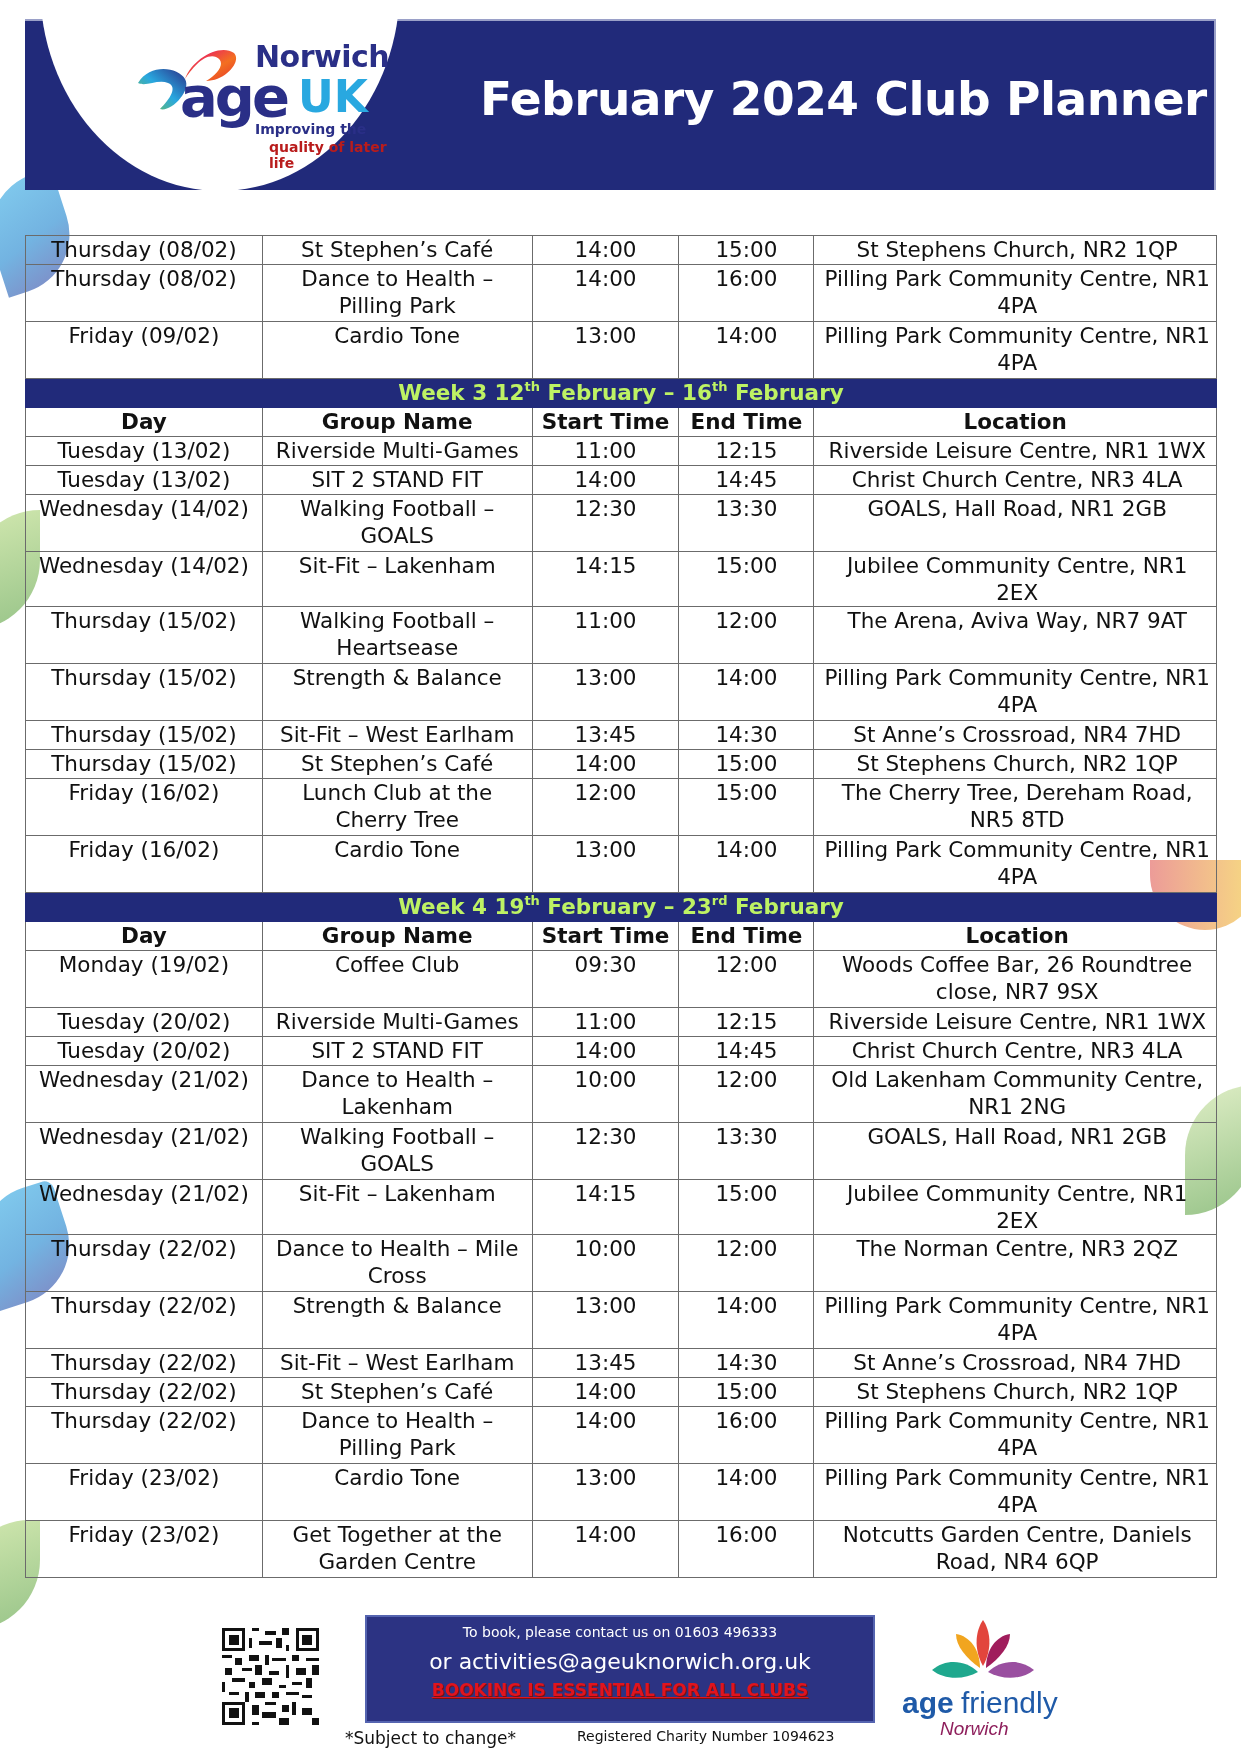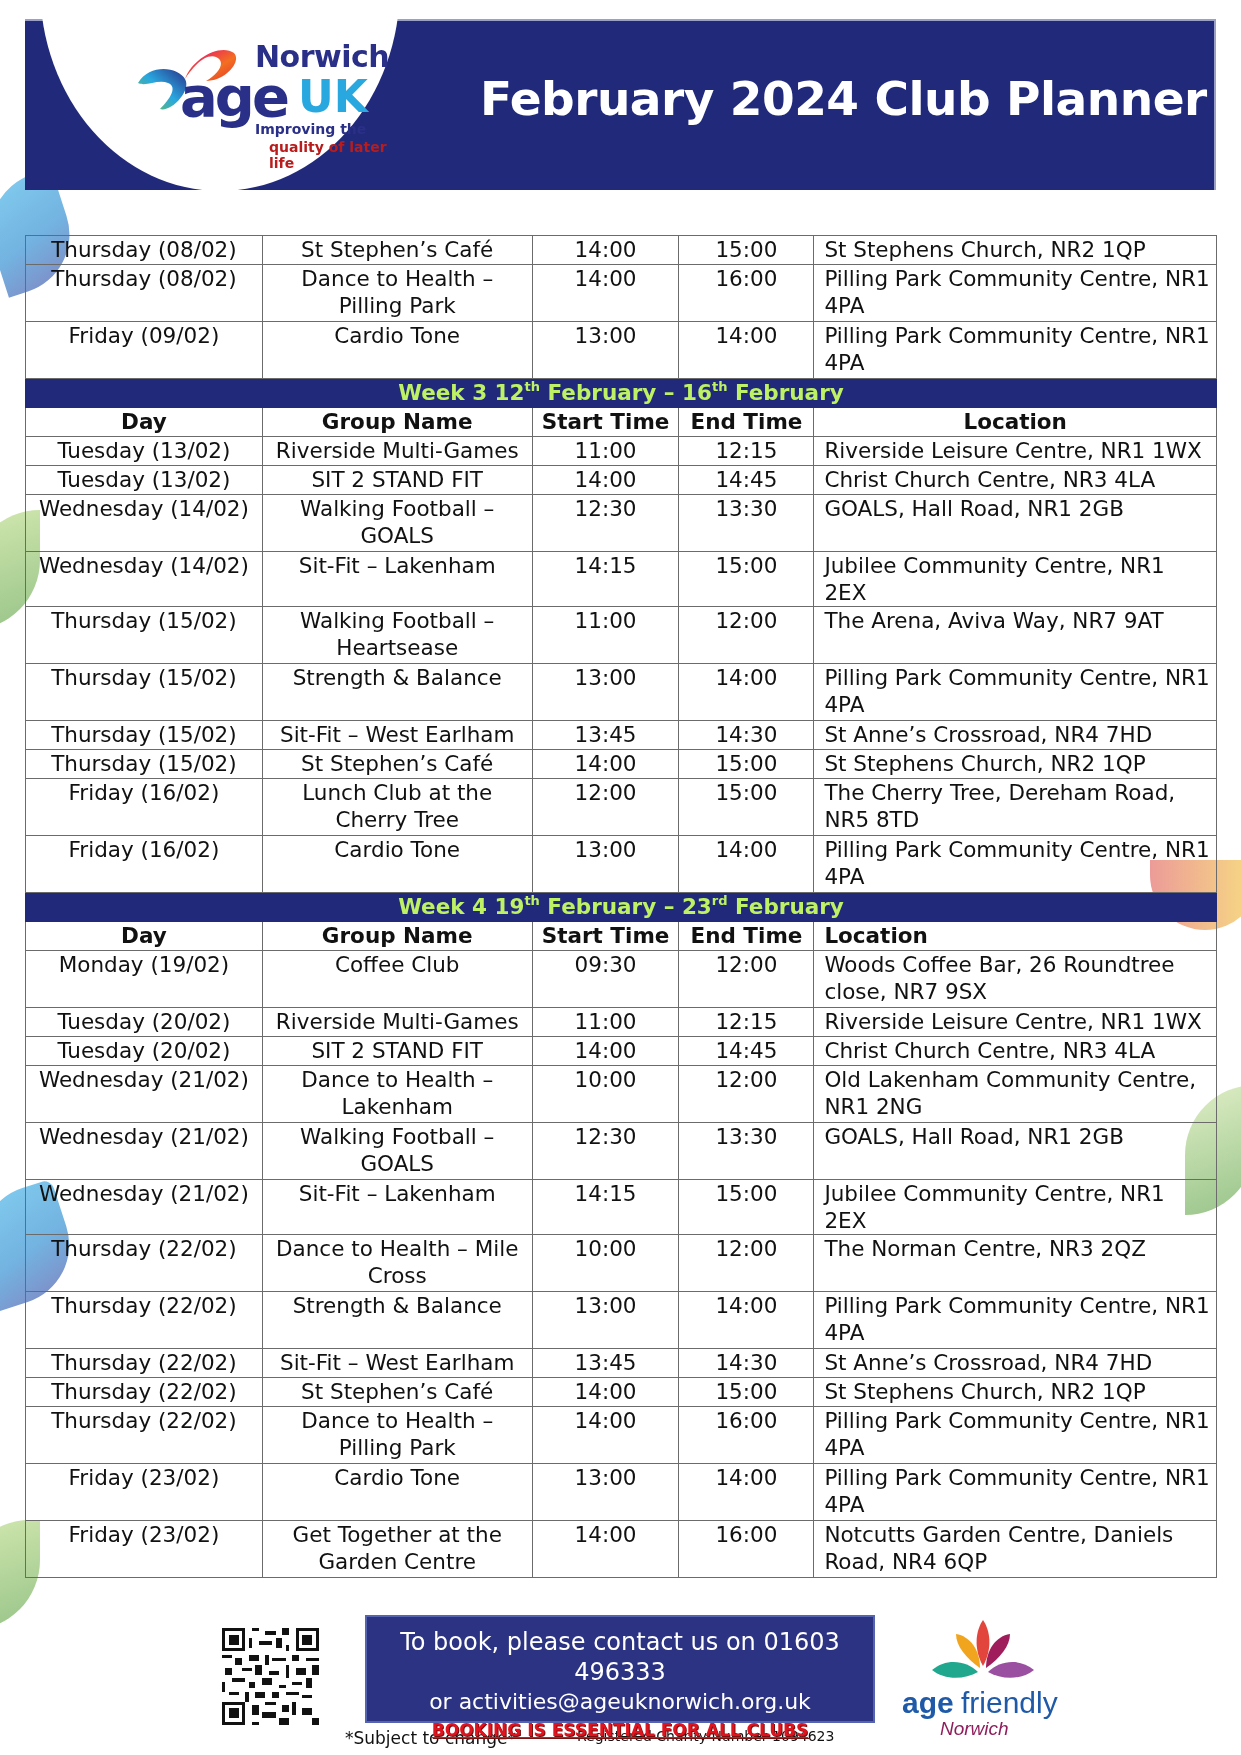--- a/index.html
+++ b/index.html
@@ -29,31 +29,31 @@
 
   
   .schedule { position: absolute; left: 25px; top: 228px; width: 1192px; border-collapse: collapse; z-index: 2; font-size: 21.5px; font-family: "DejaVu Sans", sans-serif; margin-top: 7px; }
   .schedule td { border: 1.5px solid #6b6b6b; vertical-align: top; padding: 0 6px; line-height: 27px; color: #111; }
   .schedule col.c-day { width: 237px; }
   .schedule col.c-group { width: 270px; }
   .schedule col.c-start { width: 147px; }
   .schedule col.c-end { width: 135px; }
   .schedule col.c-loc { width: 403px; }
   .schedule td.center { text-align: center; }
-  .schedule td.left { text-align: left; padding-left: 10px; }
+  .schedule td.left { text-align: center; padding-left: 10px; }
   .schedule tr.week-row td { background: #212a7a; color: #bef264; text-align: center; font-weight: bold; line-height: 28px; border-color: #212a7a; }
   .schedule tr.week-row sup { font-size: 13px; line-height: 0; vertical-align: 9px; }
   .schedule tr.head-row td { font-weight: bold; line-height: 28px; }
   .schedule tr.tall td { height: 57px; }
   .schedule tr.single td { height: 29px; }
 
   
   .qr { position: absolute; left: 222px; top: 1628px; width: 97px; height: 97px; z-index: 1; }
   .contact-box { position: absolute; left: 365px; top: 1615px; width: 510px; height: 108px; background: #2c3383; border: 2px solid #5564b0; text-align: center; color: #fff; z-index: 1; font-family: "DejaVu Sans", sans-serif; }
-  .contact-line1 { margin-top: 10px; font-size: 24px; line-height: 30px; }
+  .contact-line1 { margin-top: 0; font-size: 14px; line-height: 30px; }
   .contact-line2 { font-size: 22px; line-height: 30px; }
   .contact-warning { font-size: 17px; color: #e0141e; font-weight: bold; text-decoration: underline; line-height: 26px; text-shadow: 1px 1px 0 #7a1010; }
   .subject-note { position: absolute; left: 345px; top: 1728px; font-size: 17px; color: #111; font-family: "DejaVu Sans", sans-serif; }
   .charity-number { position: absolute; left: 577px; top: 1728px; font-size: 14px; color: #111; font-family: "DejaVu Sans", sans-serif; }
 
   .af-logo { position: absolute; left: 898px; top: 1618px; width: 170px; height: 120px; z-index: 1; }
   .af-petals { position: absolute; left: 30px; top: 0; width: 110px; height: 80px; }
   .af-age { position: absolute; left: 4px; top: 68px; font-size: 30px; font-weight: bold; color: #1f5aa8; font-family: "Liberation Sans", sans-serif; }
   .af-friendly { position: absolute; left: 63px; top: 68px; font-size: 30px; color: #1f5aa8; font-family: "Liberation Sans", sans-serif; }
   .af-norwich { position: absolute; left: 42px; top: 100px; font-size: 19px; font-style: italic; color: #8e1f5c; font-family: "Liberation Sans", sans-serif; }

